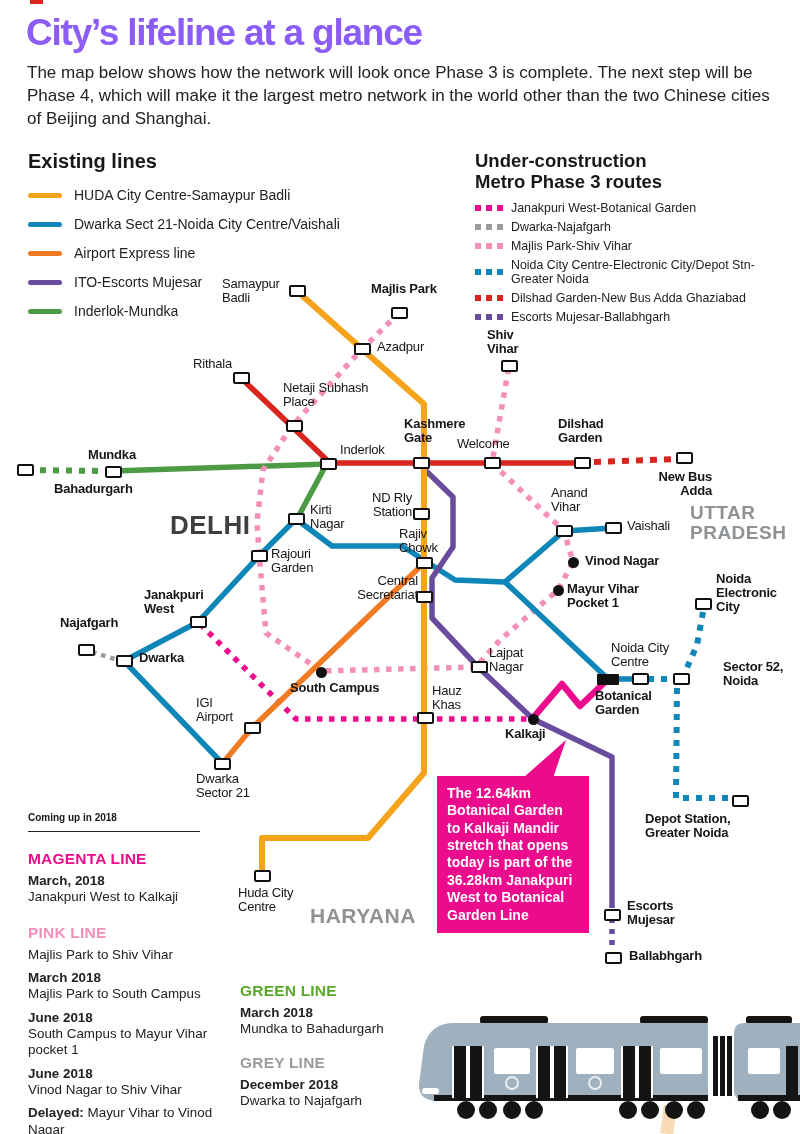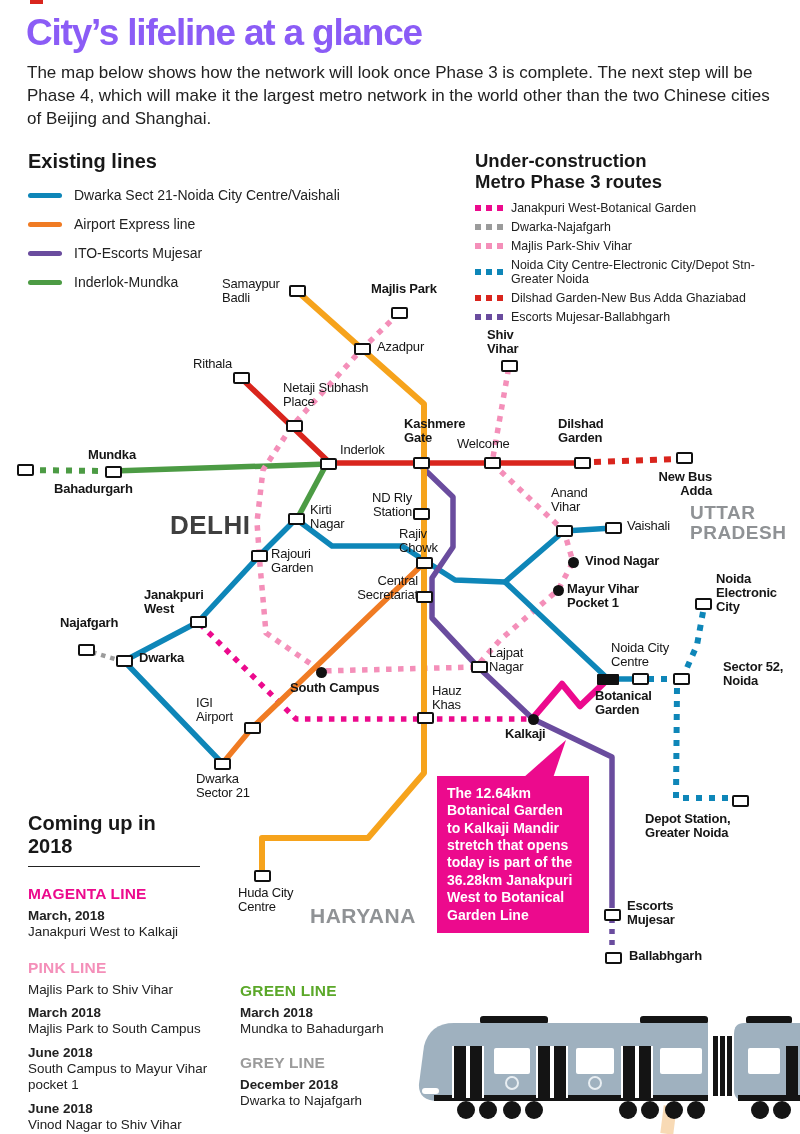--- a/index.html
+++ b/index.html
@@ -30,21 +30,21 @@
   .mk-bbox{width:22px;height:11px;background:#111;border-radius:1px;}
   .st-lbl{position:absolute;z-index:4;font-size:13px;line-height:1.08;white-space:pre;
           letter-spacing:-0.2px;color:#161616;}
   .st-lbl.b{font-weight:bold;}
   .region{position:absolute;z-index:2;font-weight:800;white-space:pre;line-height:1.05;letter-spacing:0.5px;}
   
   #callout{position:absolute;left:437px;top:776px;width:152px;z-index:5;background:var(--magenta);
            color:#fff;font-weight:bold;font-size:14px;line-height:1.24;padding:9px 10px;box-sizing:border-box;}
   
   #coming-left{position:absolute;left:28px;top:812px;width:196px;z-index:4;}
-  #coming-left h3{margin:0 0 0 0;font-size:20px;font-weight:800;color:#181818;
+  #coming-left h3{margin:0 0 0 0;font-size:10px;font-weight:800;color:#181818;
                   border-bottom:1.5px solid #222;padding-bottom:8px;width:172px;}
   .cu-sec h4{margin:18px 0 5px 0;font-size:15.5px;font-weight:800;letter-spacing:0.2px;}
   .cu-entry{font-size:13.4px;line-height:1.22;color:#222;margin-bottom:7px;}
   .cu-entry .dt{font-weight:bold;display:block;}
   .cu-entry .dt.inl{display:inline;}
   #coming-mid{position:absolute;left:240px;top:966px;width:176px;z-index:4;}
   #coming-mid .cu-sec h4{margin-top:16px;}
   #train{position:absolute;left:408px;top:1008px;z-index:2;}
   #tan-mark{position:absolute;left:662px;top:1106px;width:13px;height:28px;z-index:1;
             background:#F6CD9C;opacity:.75;transform:rotate(7deg);}
@@ -53,20 +53,24 @@
 <body>
 
 <div id="page">
   <div class="crop-mark"></div>
   <h1 id="title">City’s lifeline at a glance</h1>
   <p id="intro">The map below shows how the network will look once Phase 3 is complete. The next step will be Phase 4, which will make it the largest metro network in the world other than the two Chinese cities of Beijing and Shanghai.</p>
 
   <div id="legend-existing">
     <h2>Existing lines</h2>
     <div id="existing-items">
+        <div class="leg-item">
+          <span class="sw-solid" style="background: rgb(246, 163, 28);"></span>
+          <span class="lab">HUDA City Centre-Samaypur Badli</span>
+        </div>
         <div class="leg-item">
           <span class="sw-solid" style="background: rgb(14, 134, 184);"></span>
           <span class="lab">Dwarka Sect 21-Noida City Centre/Vaishali</span>
         </div>
         <div class="leg-item">
           <span class="sw-solid" style="background: rgb(240, 123, 35);"></span>
           <span class="lab">Airport Express line</span>
         </div>
         <div class="leg-item">
           <span class="sw-solid" style="background: rgb(106, 76, 158);"></span>

